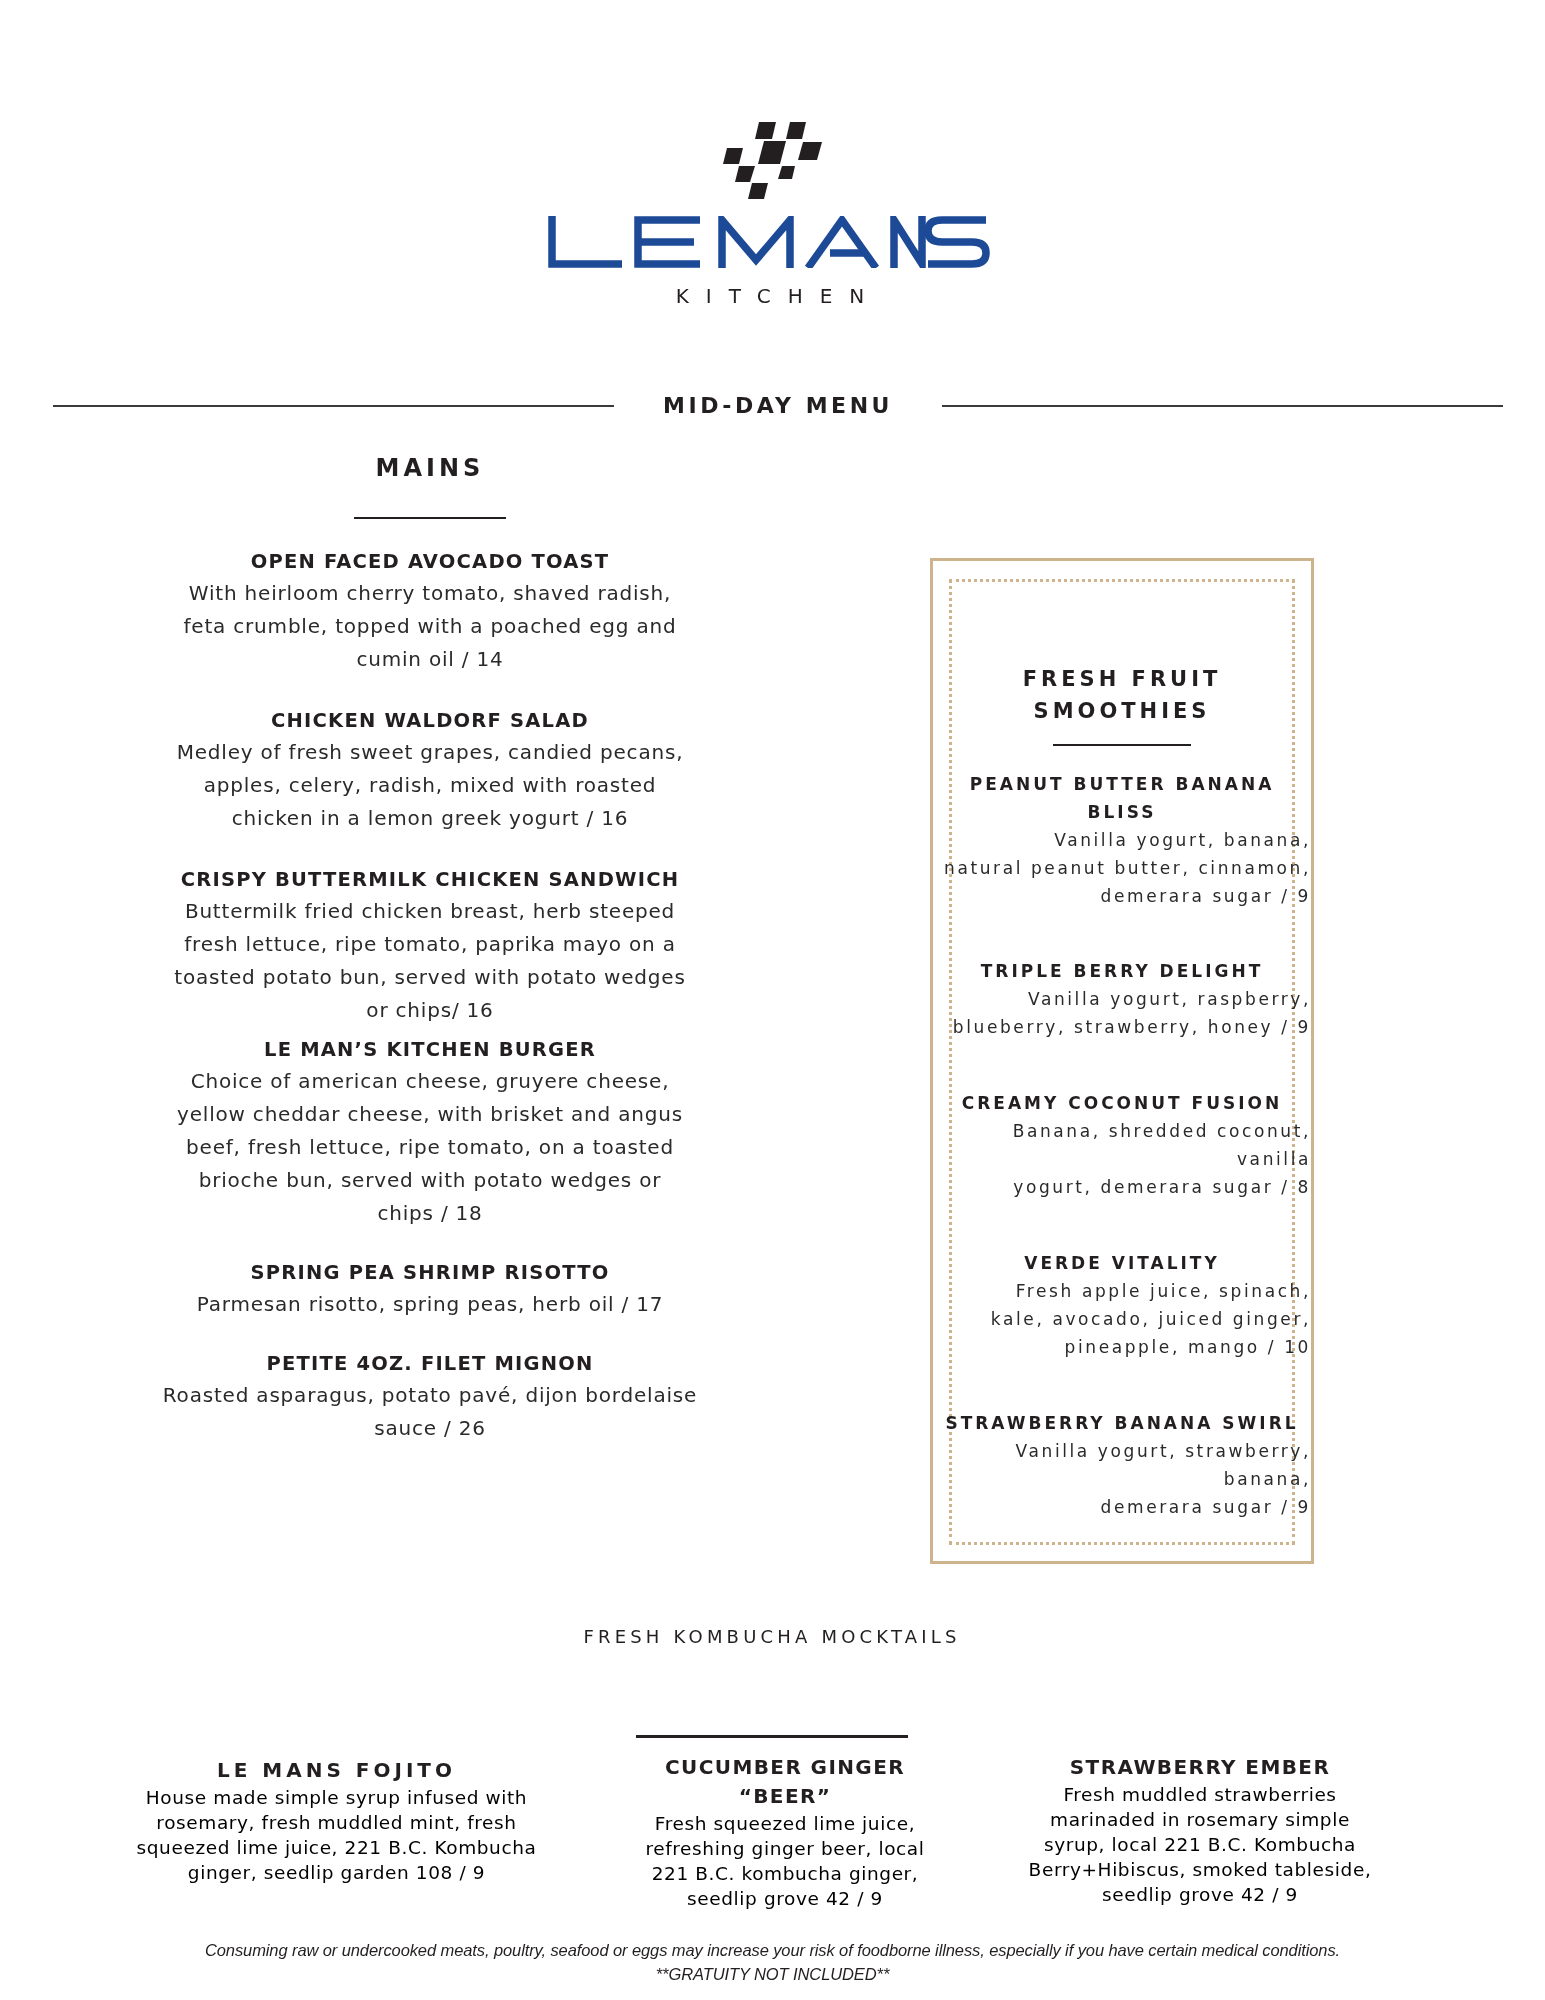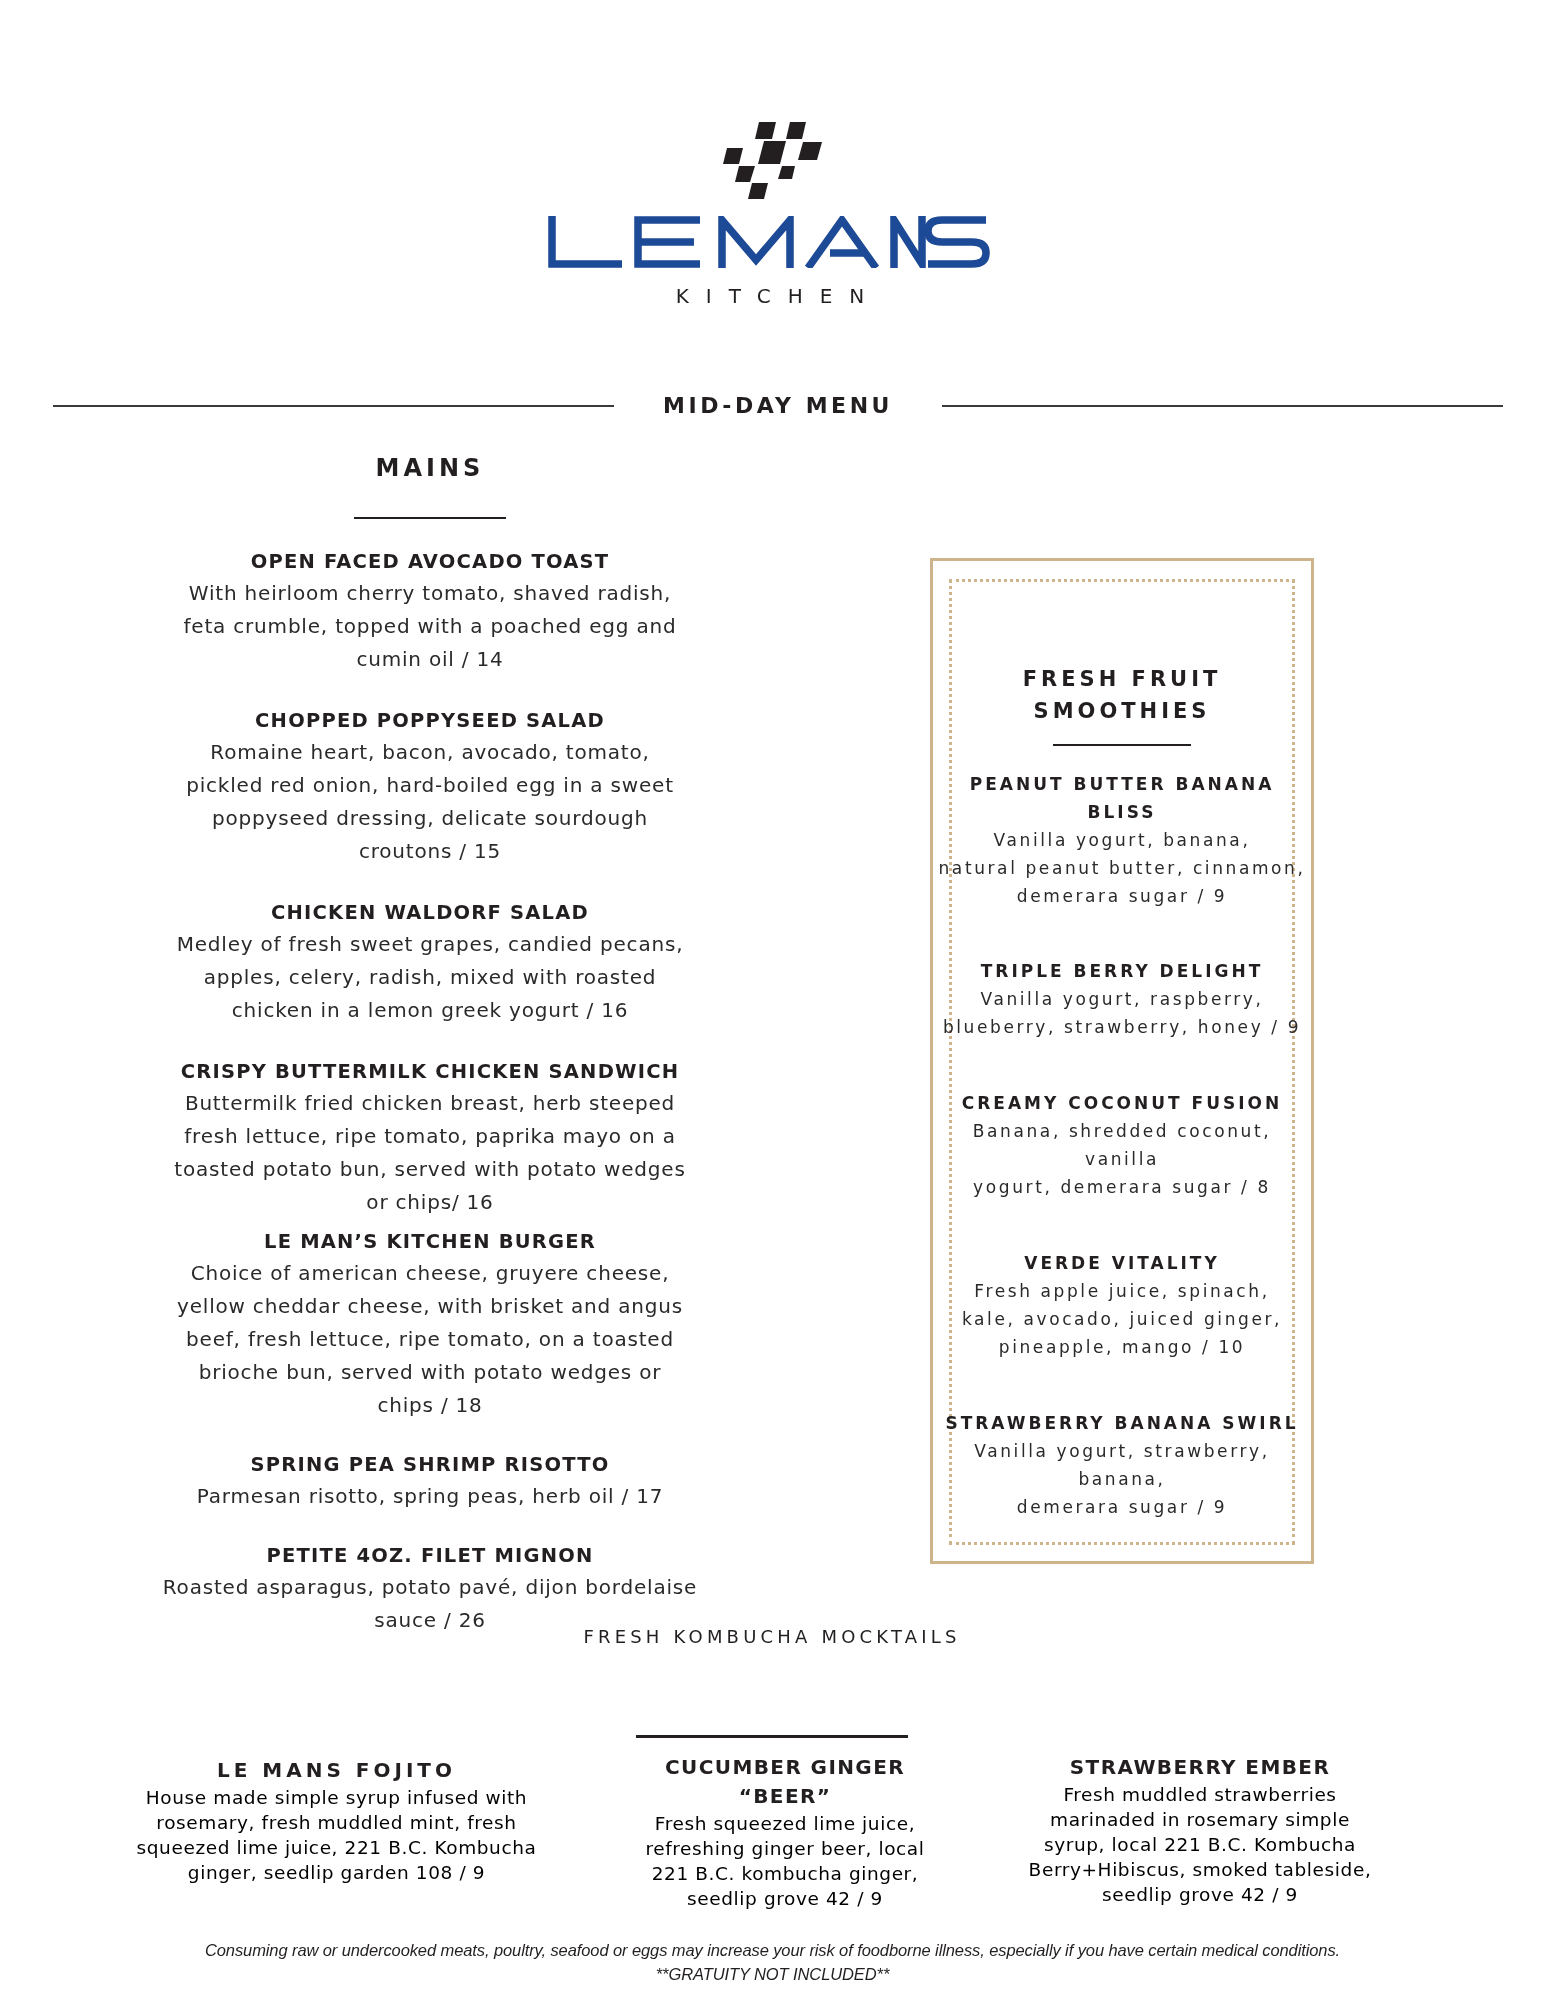--- a/index.html
+++ b/index.html
@@ -57,21 +57,21 @@
   }
   .smoothie-title {
     font-weight: bold; font-size: 21px; letter-spacing: 4px; line-height: 32px;
   }
   .smoothie-title-rule { width: 138px; margin-top: 17px; background: #231f20; height: 2px; margin-left: auto; margin-right: auto; }
   .smoothie-item { margin-top: 0; }
   .smoothie-name {
     font-weight: bold; font-size: 17px; letter-spacing: 3px; line-height: 28px;
   }
   .smoothie-desc {
-    font-size: 17px; letter-spacing: 2.6px; line-height: 28px; color: #2a2a2a;
+    font-size: 17px; letter-spacing: 2.6px; line-height: 28px; color: #2a2a2a; text-align: right;
   }
 
   
   .kombucha-title {
     left: 372px; top: 1626px; width: 800px; text-align: center;
     font-weight: normal; font-size: 18px; letter-spacing: 4.2px;
   }
   .kombucha-rule { left: 636px; top: 1735px; width: 272px; height: 3px; background: #231f20; }
   .mocktail { text-align: center; }
   .mocktail-name { font-weight: bold; font-size: 20px; line-height: 29px; letter-spacing: 1.4px; }
@@ -144,29 +144,20 @@
 
   <div class="main-item" style="margin-top:28px;">
     <div class="main-name">OPEN FACED AVOCADO TOAST</div>
     <div class="main-desc">
       <div>With heirloom cherry tomato, shaved radish,</div>
       <div>feta crumble, topped with a poached egg and</div>
       <div>cumin oil / 14</div>
     </div>
   </div>
 
-  <div class="main-item" style="margin-top:30px;">
-    <div class="main-name">CHOPPED POPPYSEED SALAD</div>
-    <div class="main-desc">
-      <div>Romaine heart, bacon, avocado, tomato,</div>
-      <div>pickled red onion, hard-boiled egg in a sweet</div>
-      <div>poppyseed dressing, delicate sourdough</div>
-      <div>croutons / 15</div>
-    </div>
-  </div>
 
   <div class="main-item" style="margin-top:30px;">
     <div class="main-name">CHICKEN WALDORF SALAD</div>
     <div class="main-desc">
       <div>Medley of fresh sweet grapes, candied pecans,</div>
       <div>apples, celery, radish, mixed with roasted</div>
       <div>chicken in a lemon greek yogurt / 16</div>
     </div>
   </div>
 

